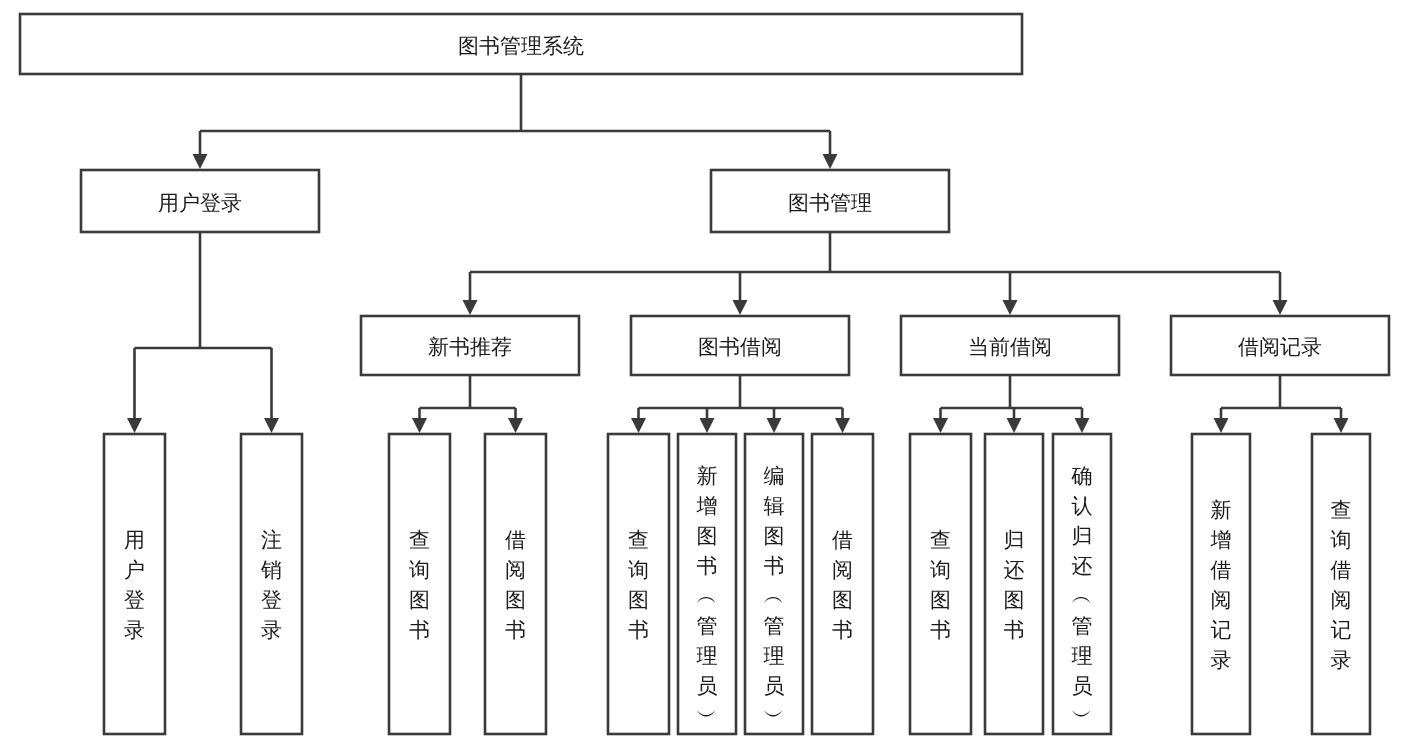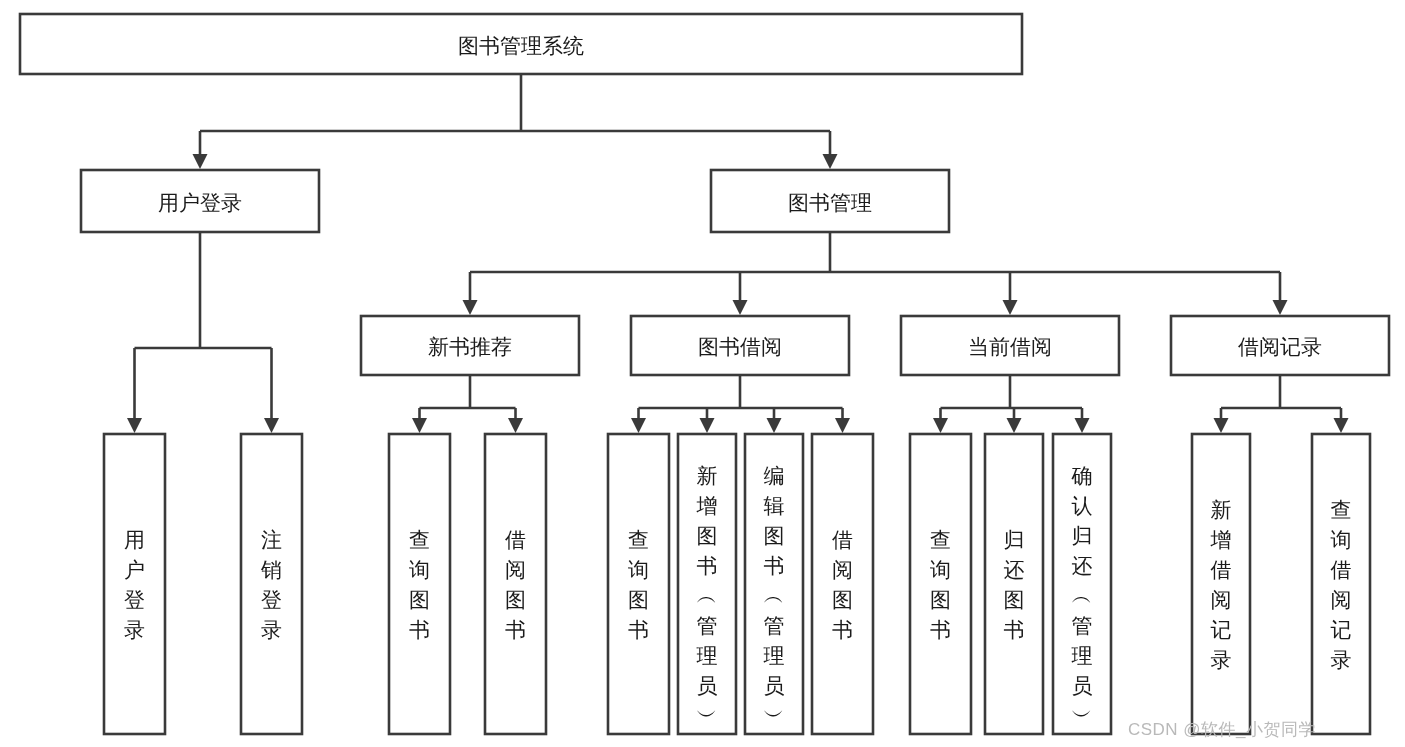--- a/index.html
+++ b/index.html
@@ -202,14 +202,13 @@
         <g>
           <rect x="1192" y="434" width="58" height="300" class="node-box"></rect>
           <text x="1221" y="517.4" class="node-label-v"><tspan x="1221" dy="0">新</tspan><tspan x="1221" dy="30">增</tspan><tspan x="1221" dy="30">借</tspan><tspan x="1221" dy="30">阅</tspan><tspan x="1221" dy="30">记</tspan><tspan x="1221" dy="30">录</tspan></text>
         </g>
         <g>
           <rect x="1312" y="434" width="58" height="300" class="node-box"></rect>
           <text x="1341" y="517.4" class="node-label-v"><tspan x="1341" dy="0">查</tspan><tspan x="1341" dy="30">询</tspan><tspan x="1341" dy="30">借</tspan><tspan x="1341" dy="30">阅</tspan><tspan x="1341" dy="30">记</tspan><tspan x="1341" dy="30">录</tspan></text>
         </g>
       </g>
   </svg>
-  <div class="watermark">CSDN @软件_小贺同学</div>
 </div>
 
 </body></html>

